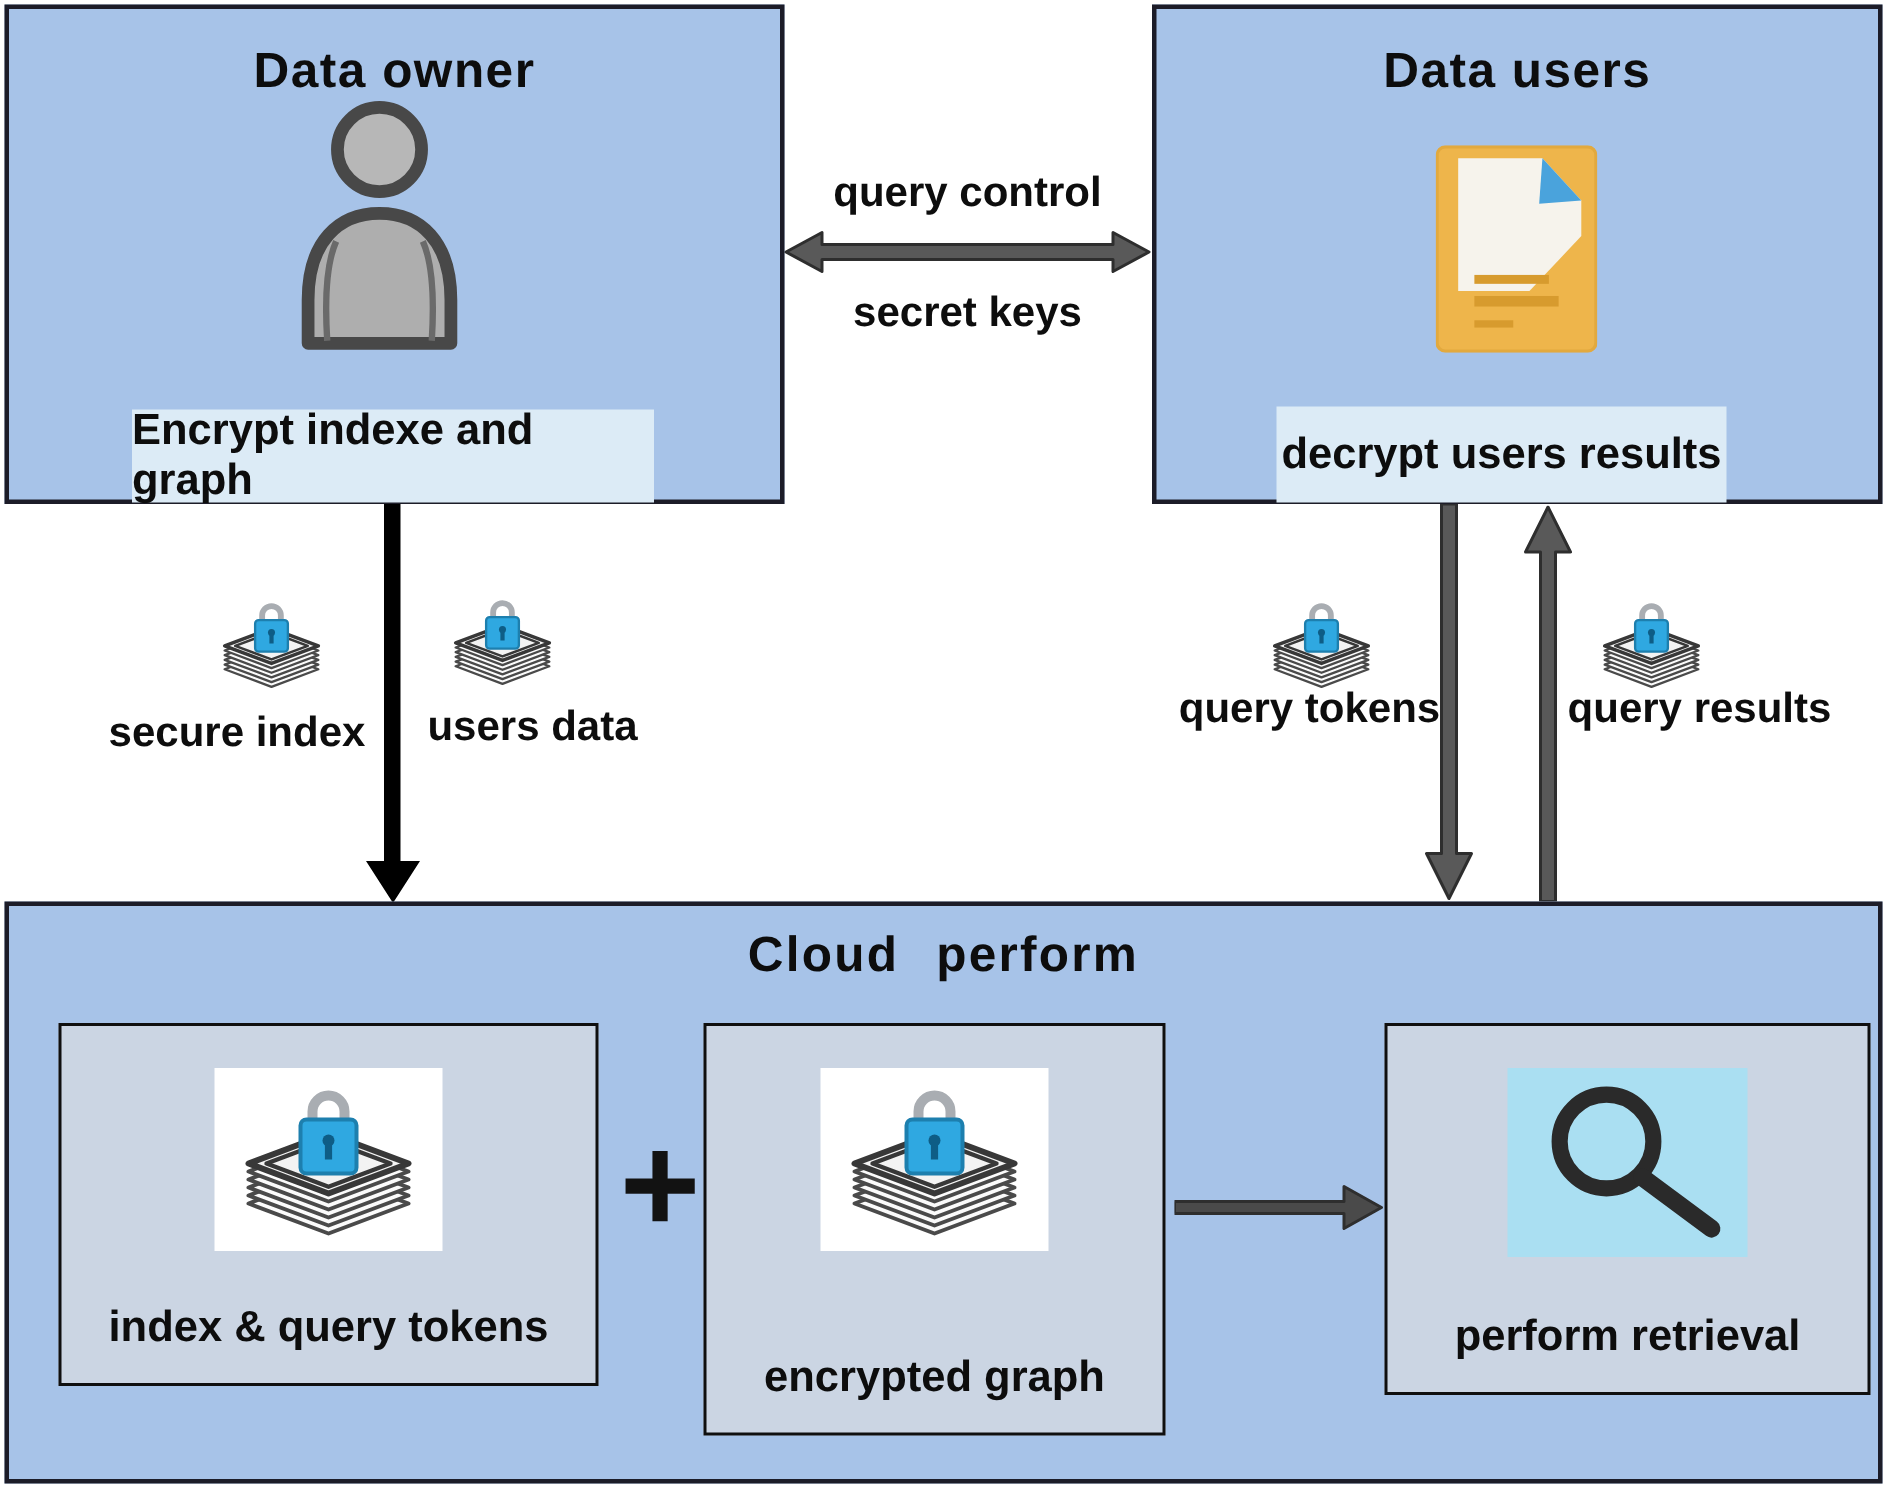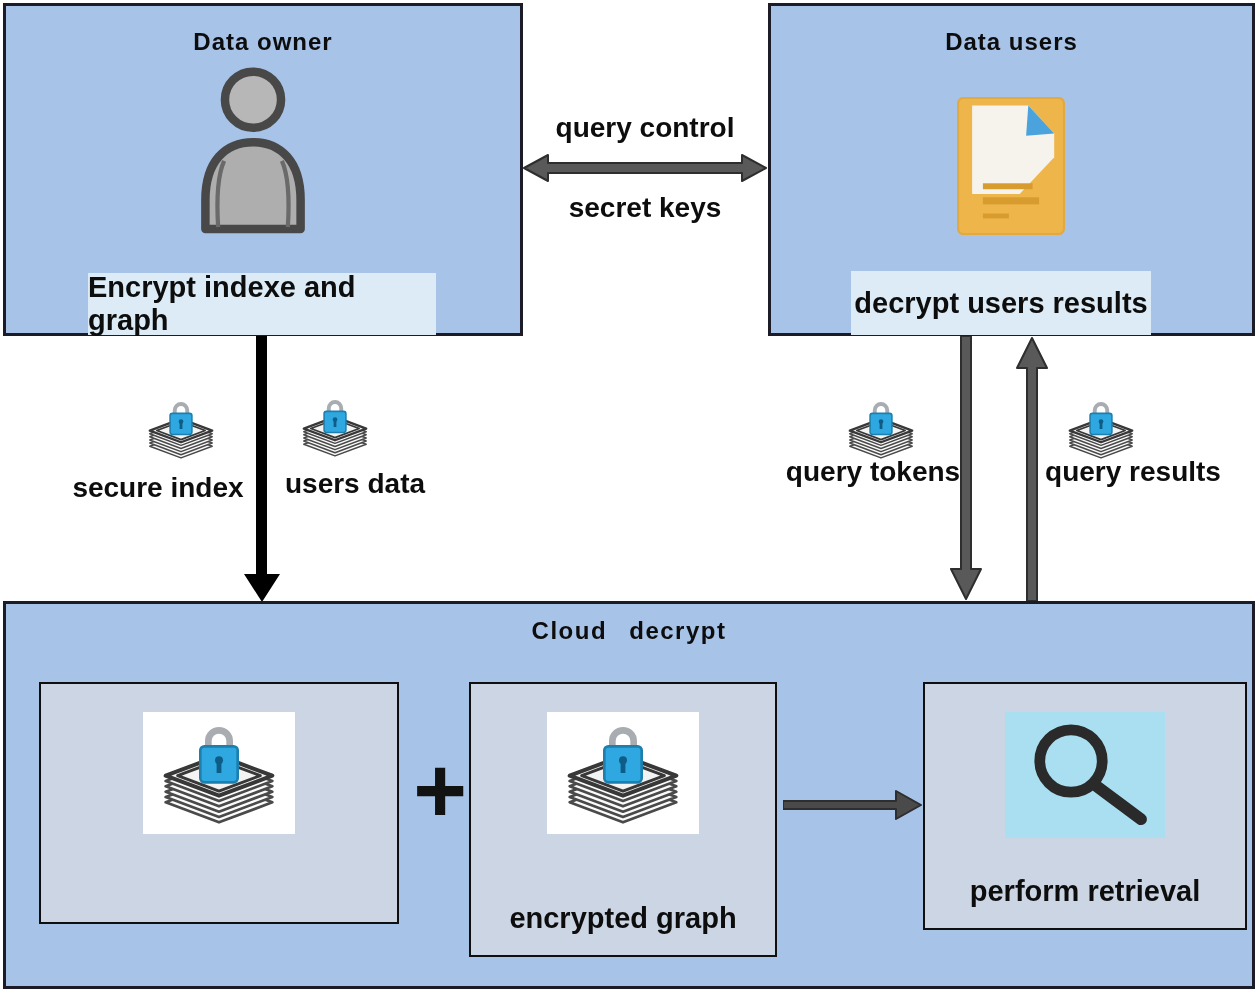--- a/index.html
+++ b/index.html
@@ -10,21 +10,21 @@
   .defs{position:absolute;width:0;height:0;overflow:hidden;}
   .box{
     position:absolute;background:var(--box_fill);
     border:3px solid var(--box_border);box-sizing:border-box;
   }
   .box.owner{left:3px;top:3px;width:520px;height:333px;}
   .box.users{left:768px;top:3px;width:487px;height:333px;}
   .box.cloud{left:3px;top:601px;width:1252px;height:388px;}
   .box-title{
     position:absolute;top:22px;left:0;width:100%;text-align:center;
-    font-size:24px;font-weight:bold;letter-spacing:1px;
+    font-size:33px;font-weight:bold;letter-spacing:1px;
   }
   .cloud-title{top:13px;word-spacing:14px;letter-spacing:1.5px;}
   .plate{
     position:absolute;background:var(--plate_fill);
     display:flex;align-items:center;justify-content:center;
     font-size:29px;font-weight:bold;margin-top:36px;
   }
   .plate.owner-plate{left:82px;top:231px;width:348px;height:62px;}
   .plate.users-plate{left:80px;top:229px;width:300px;height:64px;}
   .person-svg{position:absolute;left:178px;top:58px;width:138px;height:170px;}
@@ -162,28 +162,29 @@
   <svg class="lockstack ls-query-tokens" viewBox="0 0 100 84">
       <use href="#sym-lockstack"></use>
     </svg>
   <div class="flow-label lbl-query-tokens">query tokens</div>
   <svg class="lockstack ls-query-results" viewBox="0 0 100 84">
       <use href="#sym-lockstack"></use>
     </svg>
   <div class="flow-label lbl-query-results">query results</div>
 
   <div class="box cloud">
-    <div class="box-title cloud-title">Cloud decrypt</div>
+    <div class="box-title cloud-title">Cloud perform</div>
 
     <div class="subbox b1">
       <div class="icon-patch">
         <svg viewBox="0 0 100 84">
             <use href="#sym-lockstack"></use>
           </svg>
       </div>
+      <div class="subbox-label">index &amp; query tokens</div>
     </div>
 
     <div class="plus-sign">+</div>
 
     <div class="subbox b2">
       <div class="icon-patch">
         <svg viewBox="0 0 100 84">
             <use href="#sym-lockstack"></use>
           </svg>
       </div>

